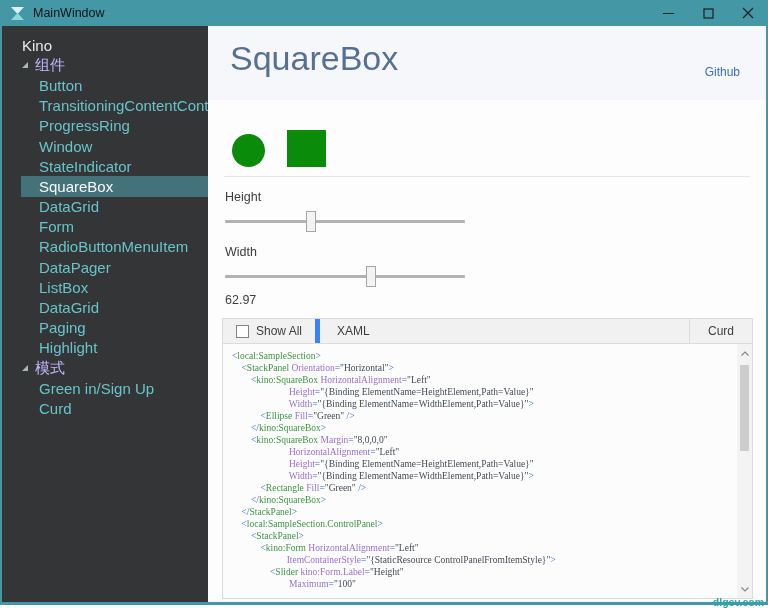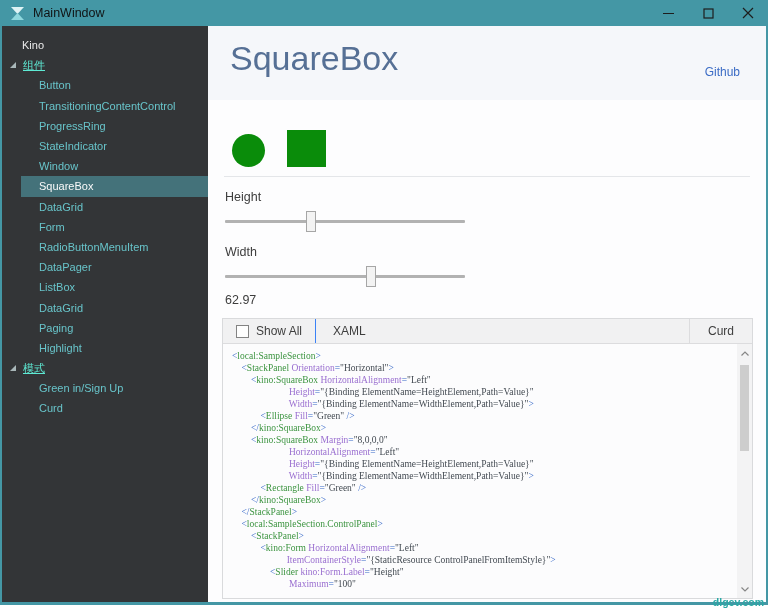--- a/index.html
+++ b/index.html
@@ -10,23 +10,23 @@
   .logo{margin-left:10px;width:15px;height:15px;flex:0 0 auto;}
   .title{margin-left:8px;font-size:12.5px;color:#101314;}
   .tb-spacer{flex:1;}
   .win-btn{width:40px;height:26px;display:flex;align-items:center;justify-content:center;}
   
   .main-row{display:flex;height:576px;box-sizing:border-box;
             border-left:2px solid #4497a5;border-right:2px solid #4497a5;background:#fdfdfe;}
   .bottom-accent{height:3px;background:#4497a5;}
   
   .sidebar{width:206px;background:#333537;padding-top:9px;box-sizing:border-box;overflow:hidden;}
-  .sb-item{height:20.2px;display:flex;align-items:center;font-size:11px;cursor:default;}
+  .sb-item{height:20.2px;display:flex;align-items:center;font-size:15px;cursor:default;}
   .sb-root{padding-left:20px;color:#eaeaea;}
-  .sb-group{padding-left:8px;color:#5eead4;text-decoration:underline;}
+  .sb-group{padding-left:20px;color:#c4b5fd;}
   .sb-child{padding-left:37px;color:#68c4ca;}
   .sb-child.sel{background:#44727a;color:#fafafa;margin-left:19px;padding-left:18px;}
   .expander{width:0;height:0;border-bottom:6px solid #a9b7b9;border-left:6px solid transparent;
             margin-right:7px;display:inline-block;}
   
   .content{flex:1;position:relative;overflow:hidden;background:#fdfdfe;}
   .hdr{height:74px;background:#f5f7fa;position:relative;}
   .page-title{position:absolute;left:22px;top:13px;font-size:34px;color:#567095;}
   .github{position:absolute;right:26px;top:39px;font-size:12px;color:#3b6cc5;text-decoration:none;}
   .shapes{display:flex;align-items:flex-end;margin:29px 0 0 24px;height:38px;}
@@ -39,21 +39,21 @@
   .slider .track{position:absolute;left:0;right:0;top:9px;height:2.5px;background:#b2b2b2;border-radius:1px;}
   .slider .thumb{position:absolute;top:0;width:10px;height:21px;background:#f3f3f3;
                  border:1px solid #a6a6a6;box-sizing:border-box;}
   .ctrl-value{margin-top:6px;font-size:12.5px;color:#3d3d3d;}
   
   .panel{position:absolute;left:14px;right:13px;top:292px;bottom:3px;
          border:1px solid #d9dadc;background:#fcfcfd;box-sizing:border-box;}
   .panel-header{height:24px;border-bottom:1px solid #dcdcde;background:#f1f1f2;
                 display:flex;align-items:center;font-size:12px;color:#3e3e3e;}
   .seg-showall{display:flex;align-items:center;gap:7px;padding:0 13px;height:100%;
-               border-right:1px solid #3b82f6;}
+               border-right:5px solid #3b82f6;}
   .cb{width:13px;height:13px;border:1px solid#838383;background:#fefefe;box-sizing:border-box;}
   .seg-tab{padding:0 17px;height:100%;display:flex;align-items:center;}
   .seg-spacer{flex:1;}
   .seg-copy{width:62px;height:100%;border-left:1px solid #dcdcde;display:flex;
             align-items:center;justify-content:center;}
   .codewrap{position:absolute;top:25px;left:0;right:15px;bottom:0;overflow:hidden;}
   .code{padding:6px 0 0 9px;font-family:Liberation Serif, serif;font-size:9.5px;
         line-height:12px;white-space:pre;color:#424242;}
   .tk-p{color:#3668c8;} .tk-t{color:#3c9440;} .tk-a{color:#9a6fd0;} .tk-v{color:#434a52;}
   .vscroll{position:absolute;top:25px;right:0;bottom:0;width:15px;background:#f3f3f4;}
@@ -103,24 +103,24 @@
       <div class="sb-item sb-child">
         <span>Button</span>
       </div>
       <div class="sb-item sb-child">
         <span>TransitioningContentControl</span>
       </div>
       <div class="sb-item sb-child">
         <span>ProgressRing</span>
       </div>
       <div class="sb-item sb-child">
+        <span>Window</span>
+      </div>
+      <div class="sb-item sb-child">
         <span>StateIndicator</span>
-      </div>
-      <div class="sb-item sb-child">
-        <span>Window</span>
       </div>
       <div class="sb-item sb-child sel">
         <span>SquareBox</span>
       </div>
       <div class="sb-item sb-child">
         <span>DataGrid</span>
       </div>
       <div class="sb-item sb-child">
         <span>Form</span>
       </div>

